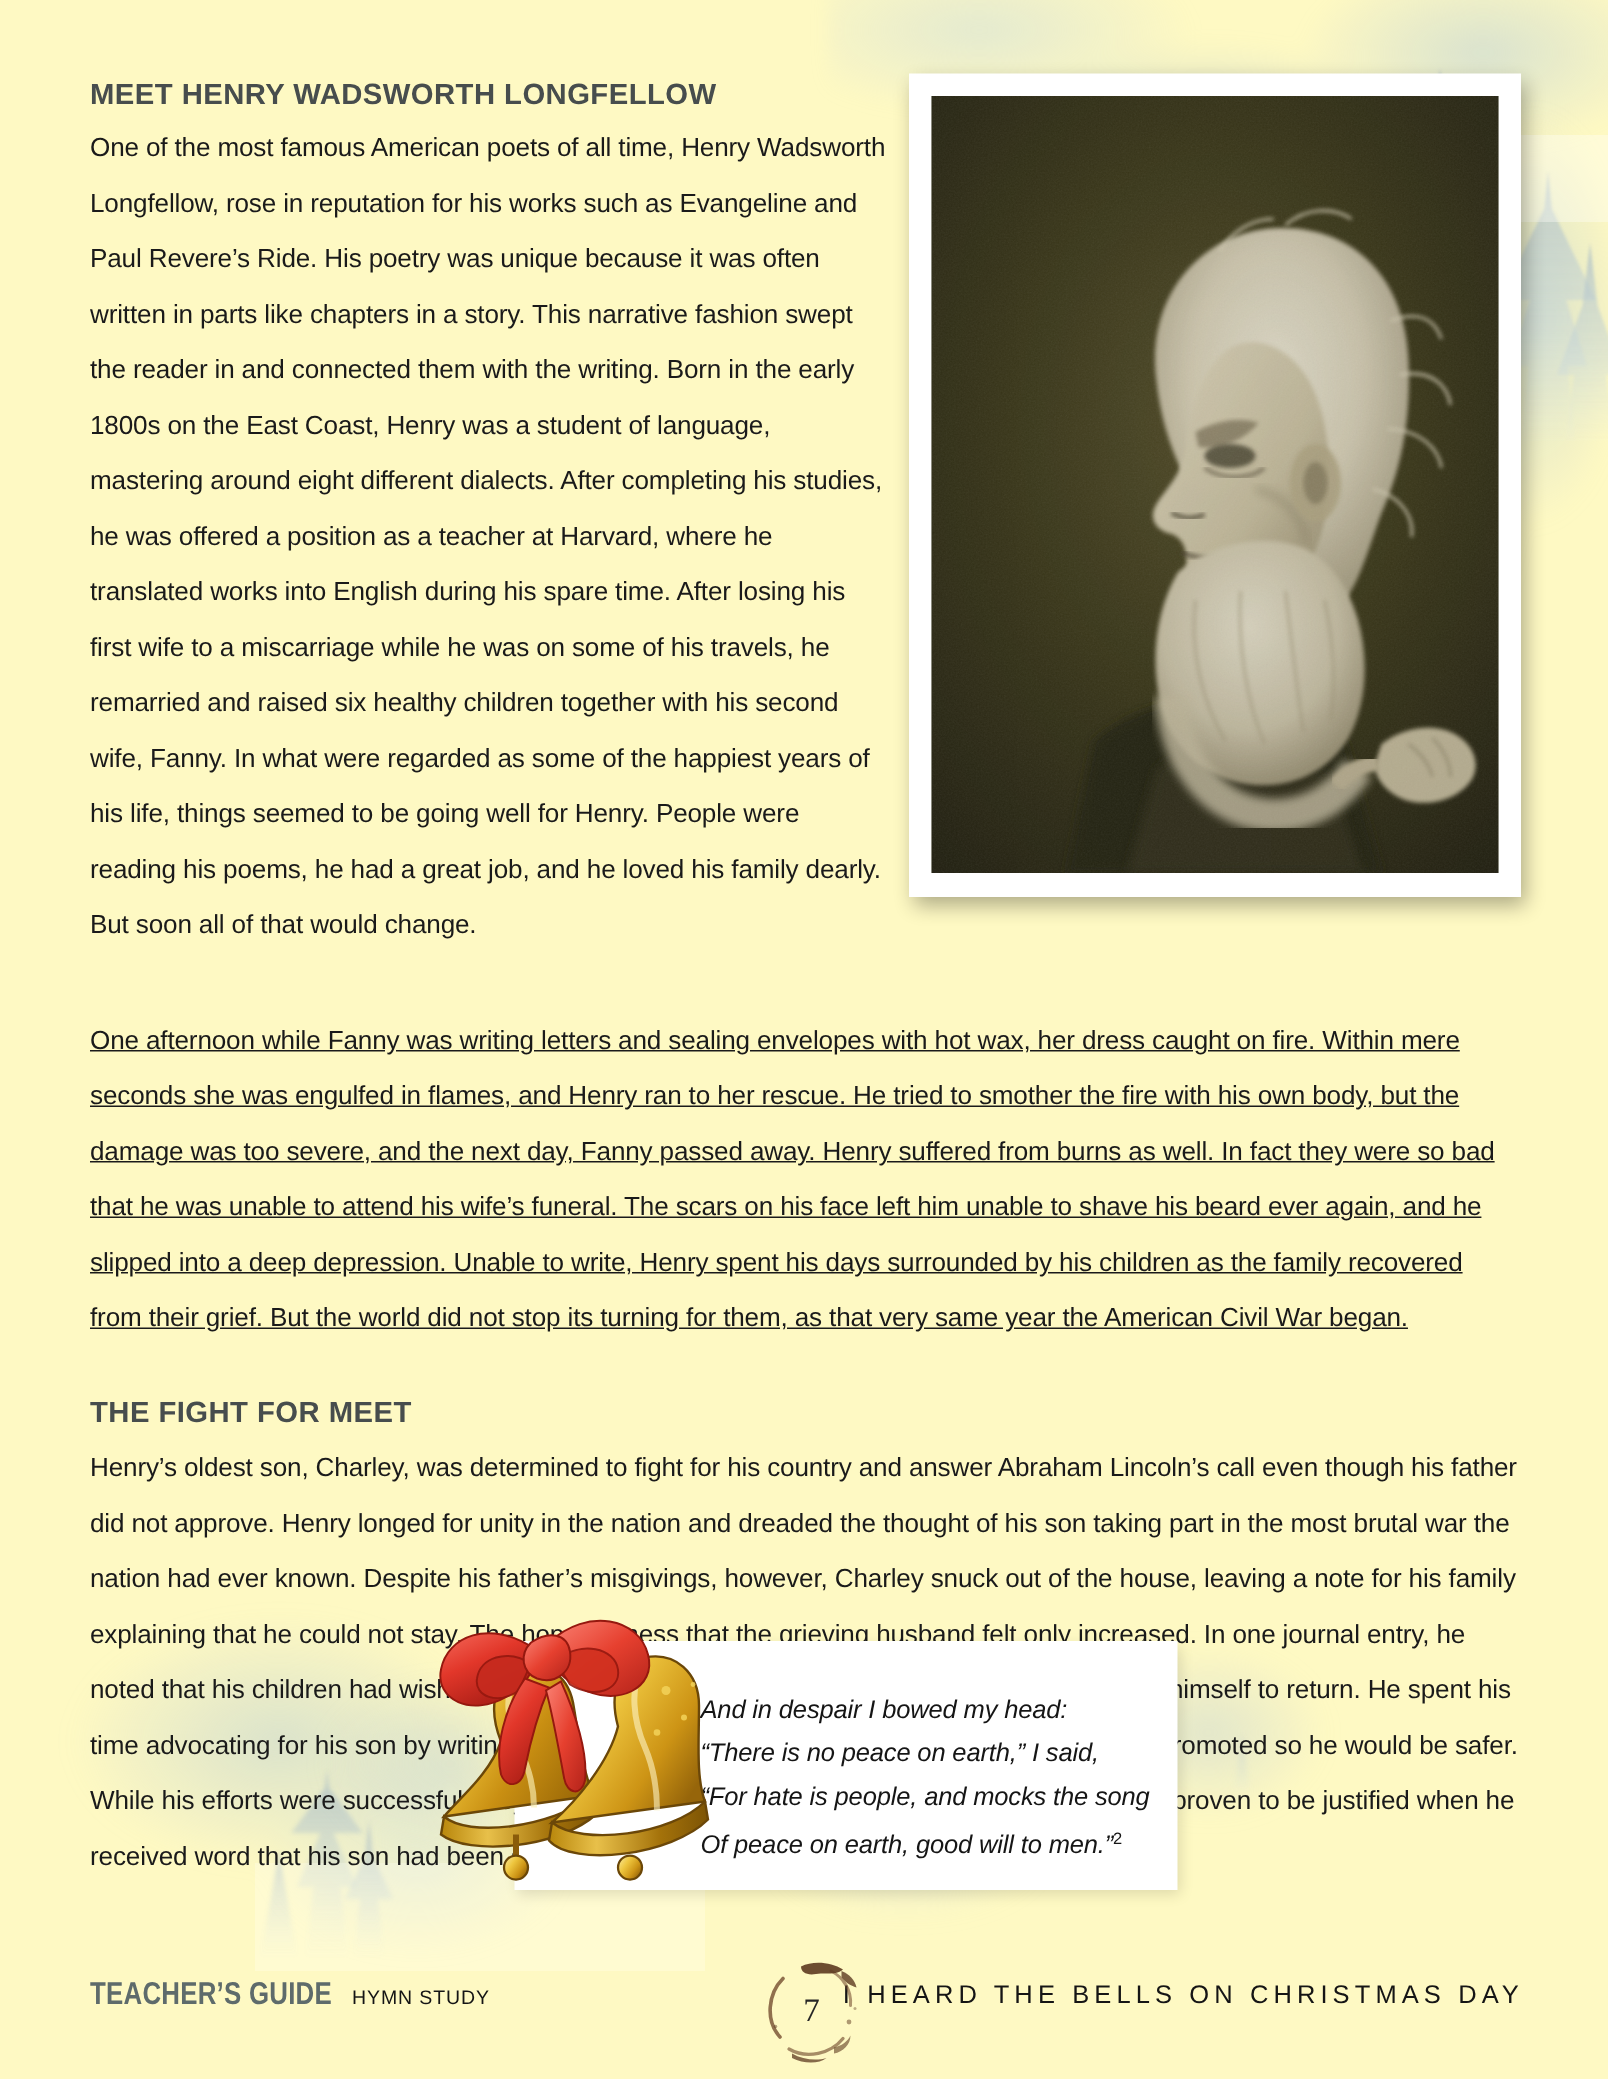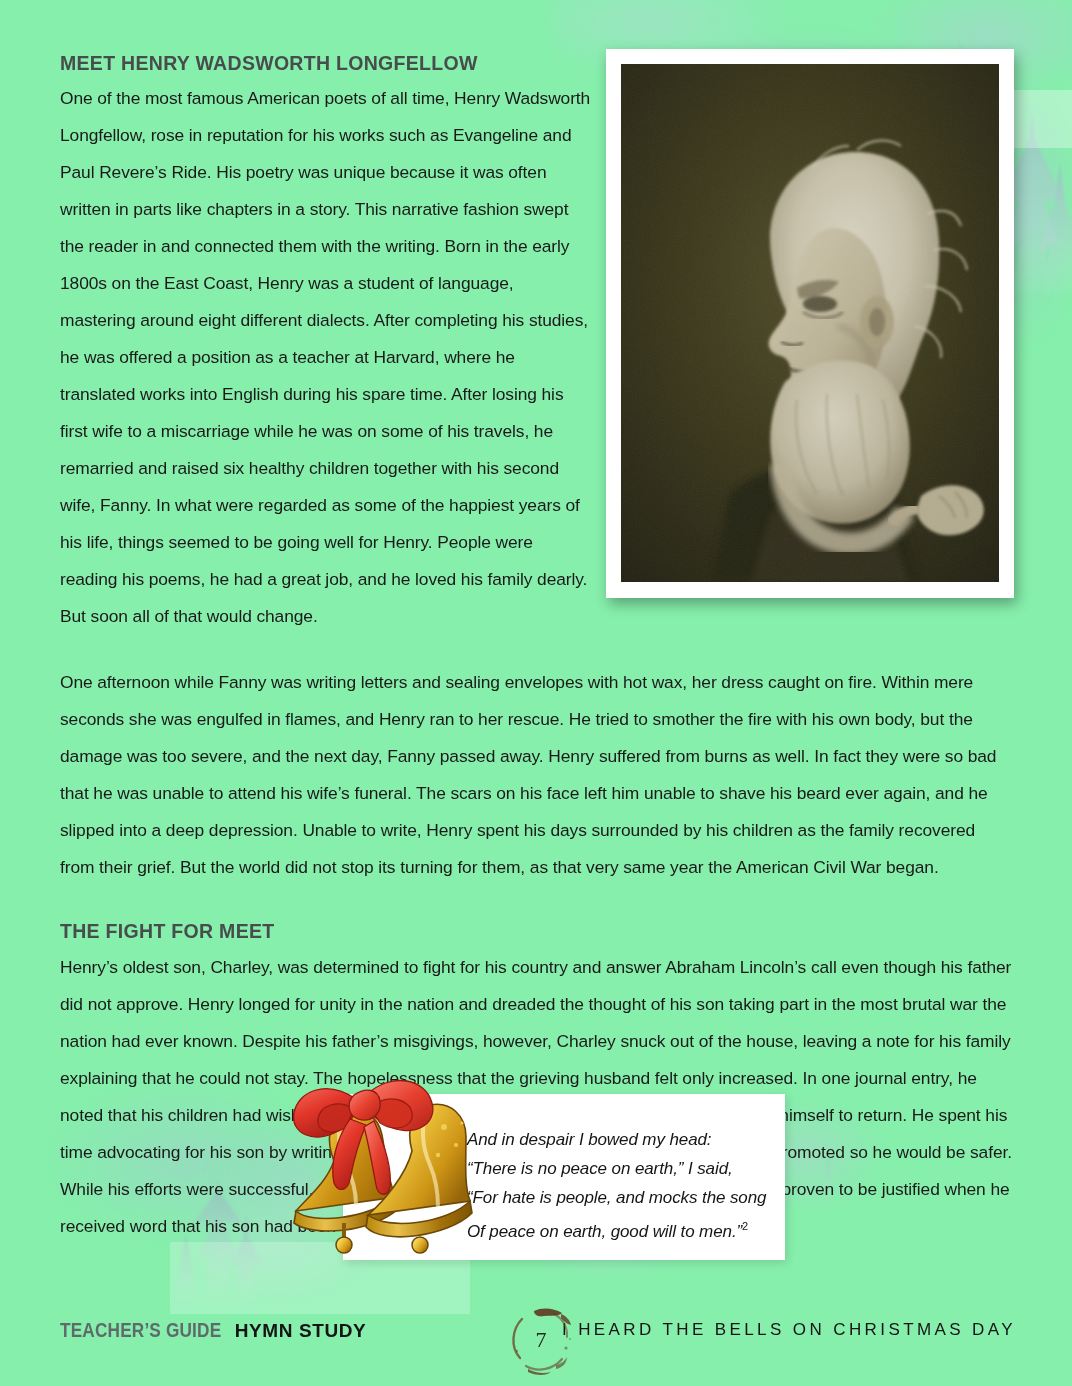--- a/index.html
+++ b/index.html
@@ -10,21 +10,21 @@
   body {
     font-family: "Liberation Sans", sans-serif;
     -webkit-font-smoothing: antialiased;
   }
 
   #page {
     position: relative;
     width: 1072px;
     height: 1386px;
     overflow: hidden;
-    background: #86efac;
+    background: #fef9c3;
   }
 
   
   .bg-layer {
     position: absolute;
     pointer-events: none;
     z-index: 0;
   }
 
   
@@ -128,21 +128,21 @@
     margin-top: 34px;
   }
   p.body-text {
     font-size: 17.4px;
     line-height: 37px;
     color: #1a1a1a;
     margin: 0 0 0 0;
     text-align: left;
     letter-spacing: -0.1px;
   }
-  p.body-text + p.body-text { margin-top: 29px; }
+  p.body-text + p.body-text { margin-top: 40px; text-decoration: underline; }
 
   
   .quote-card {
     position: absolute;
     left: 343px; top: 1094px;
     width: 442px; height: 166px;
     background: #ffffff;
     box-shadow: 2px 3px 9px rgba(0,0,0,0.13);
     z-index: 5;
   }
@@ -184,22 +184,22 @@
   .footer-left .tg {
     font-size: 21px;
     font-weight: bold;
     color: #5e6b6b;
     letter-spacing: 0.2px;
     transform: scaleX(0.82);
     display: inline-block;
     transform-origin: left center;
   }
   .footer-left .hs {
-    font-size: 19px;
-    font-weight: bold;
+    font-size: 13px;
+    font-weight: normal;
     color: #151515;
     letter-spacing: 0.6px;
     margin-left: -22px;
   }
   .footer-right {
     position: absolute;
     right: 56px; top: 24px;
     font-size: 17px;
     font-weight: normal;
     color: #151515;

